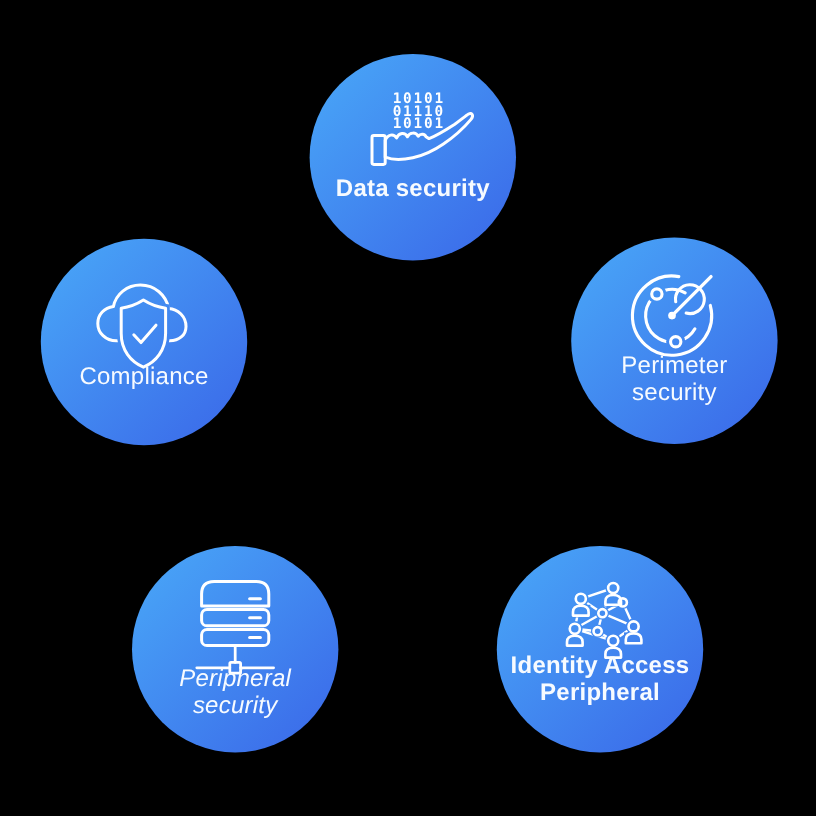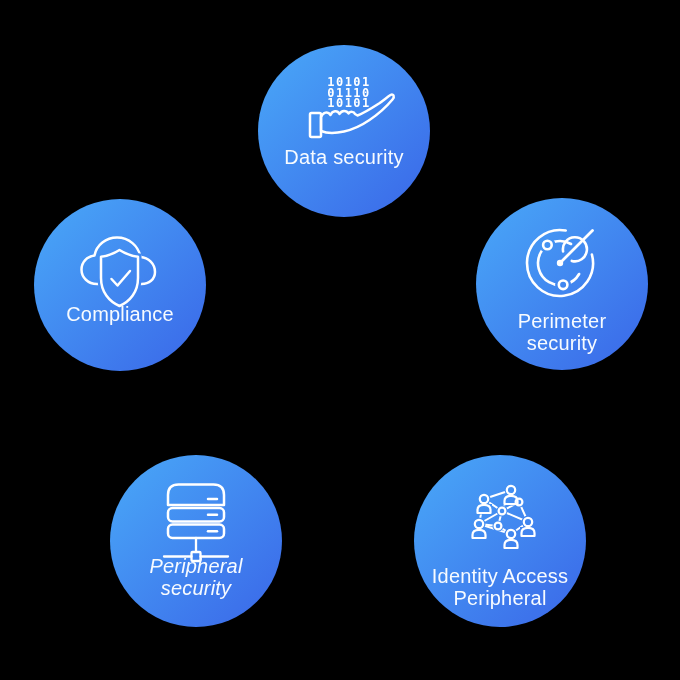--- a/index.html
+++ b/index.html
@@ -52,29 +52,29 @@
     letter-spacing: 1.5px;
   }
   
   #b-data        { left: 258px; top: 45px;  }
   #b-compliance  { left: 34px;  top: 199px; }
   #b-perimeter   { left: 476px; top: 198px; }
   #b-peripheral  { left: 110px; top: 455px; font-style: italic; }
   #b-identity    { left: 414px; top: 455px; }
 
   #b-data .icon        { left: 40px; top: 30px; }
-  #b-data .label       { top: 101px; }
+  #b-data .label       { top: 101px; font-weight: bold; }
   #b-compliance .icon  { left: 39px; top: 27px; }
   #b-compliance .label { top: 104px; text-align: center; }
   #b-perimeter .icon   { left: 40px; top: 24px; }
-  #b-perimeter .label  { top: 112px; }
+  #b-perimeter .label  { top: 96px; }
   #b-peripheral .icon  { left: 38px; top: 23px; }
   #b-peripheral .label { top: 100px; }
   #b-identity .icon    { left: 40px; top: 25px; }
-  #b-identity .label   { top: 110px; }
+  #b-identity .label   { top: 89px; font-weight: bold; }
 </style>
 </head>
 <body>
 
 <div id="canvas">
 
   <div class="bubble" id="b-data">
     <svg class="icon" width="100" height="64" viewBox="0 0 100 64">
       <text class="bin" x="51" y="11" text-anchor="middle">10101</text>
       <text class="bin" x="51" y="21.5" text-anchor="middle">01110</text>

